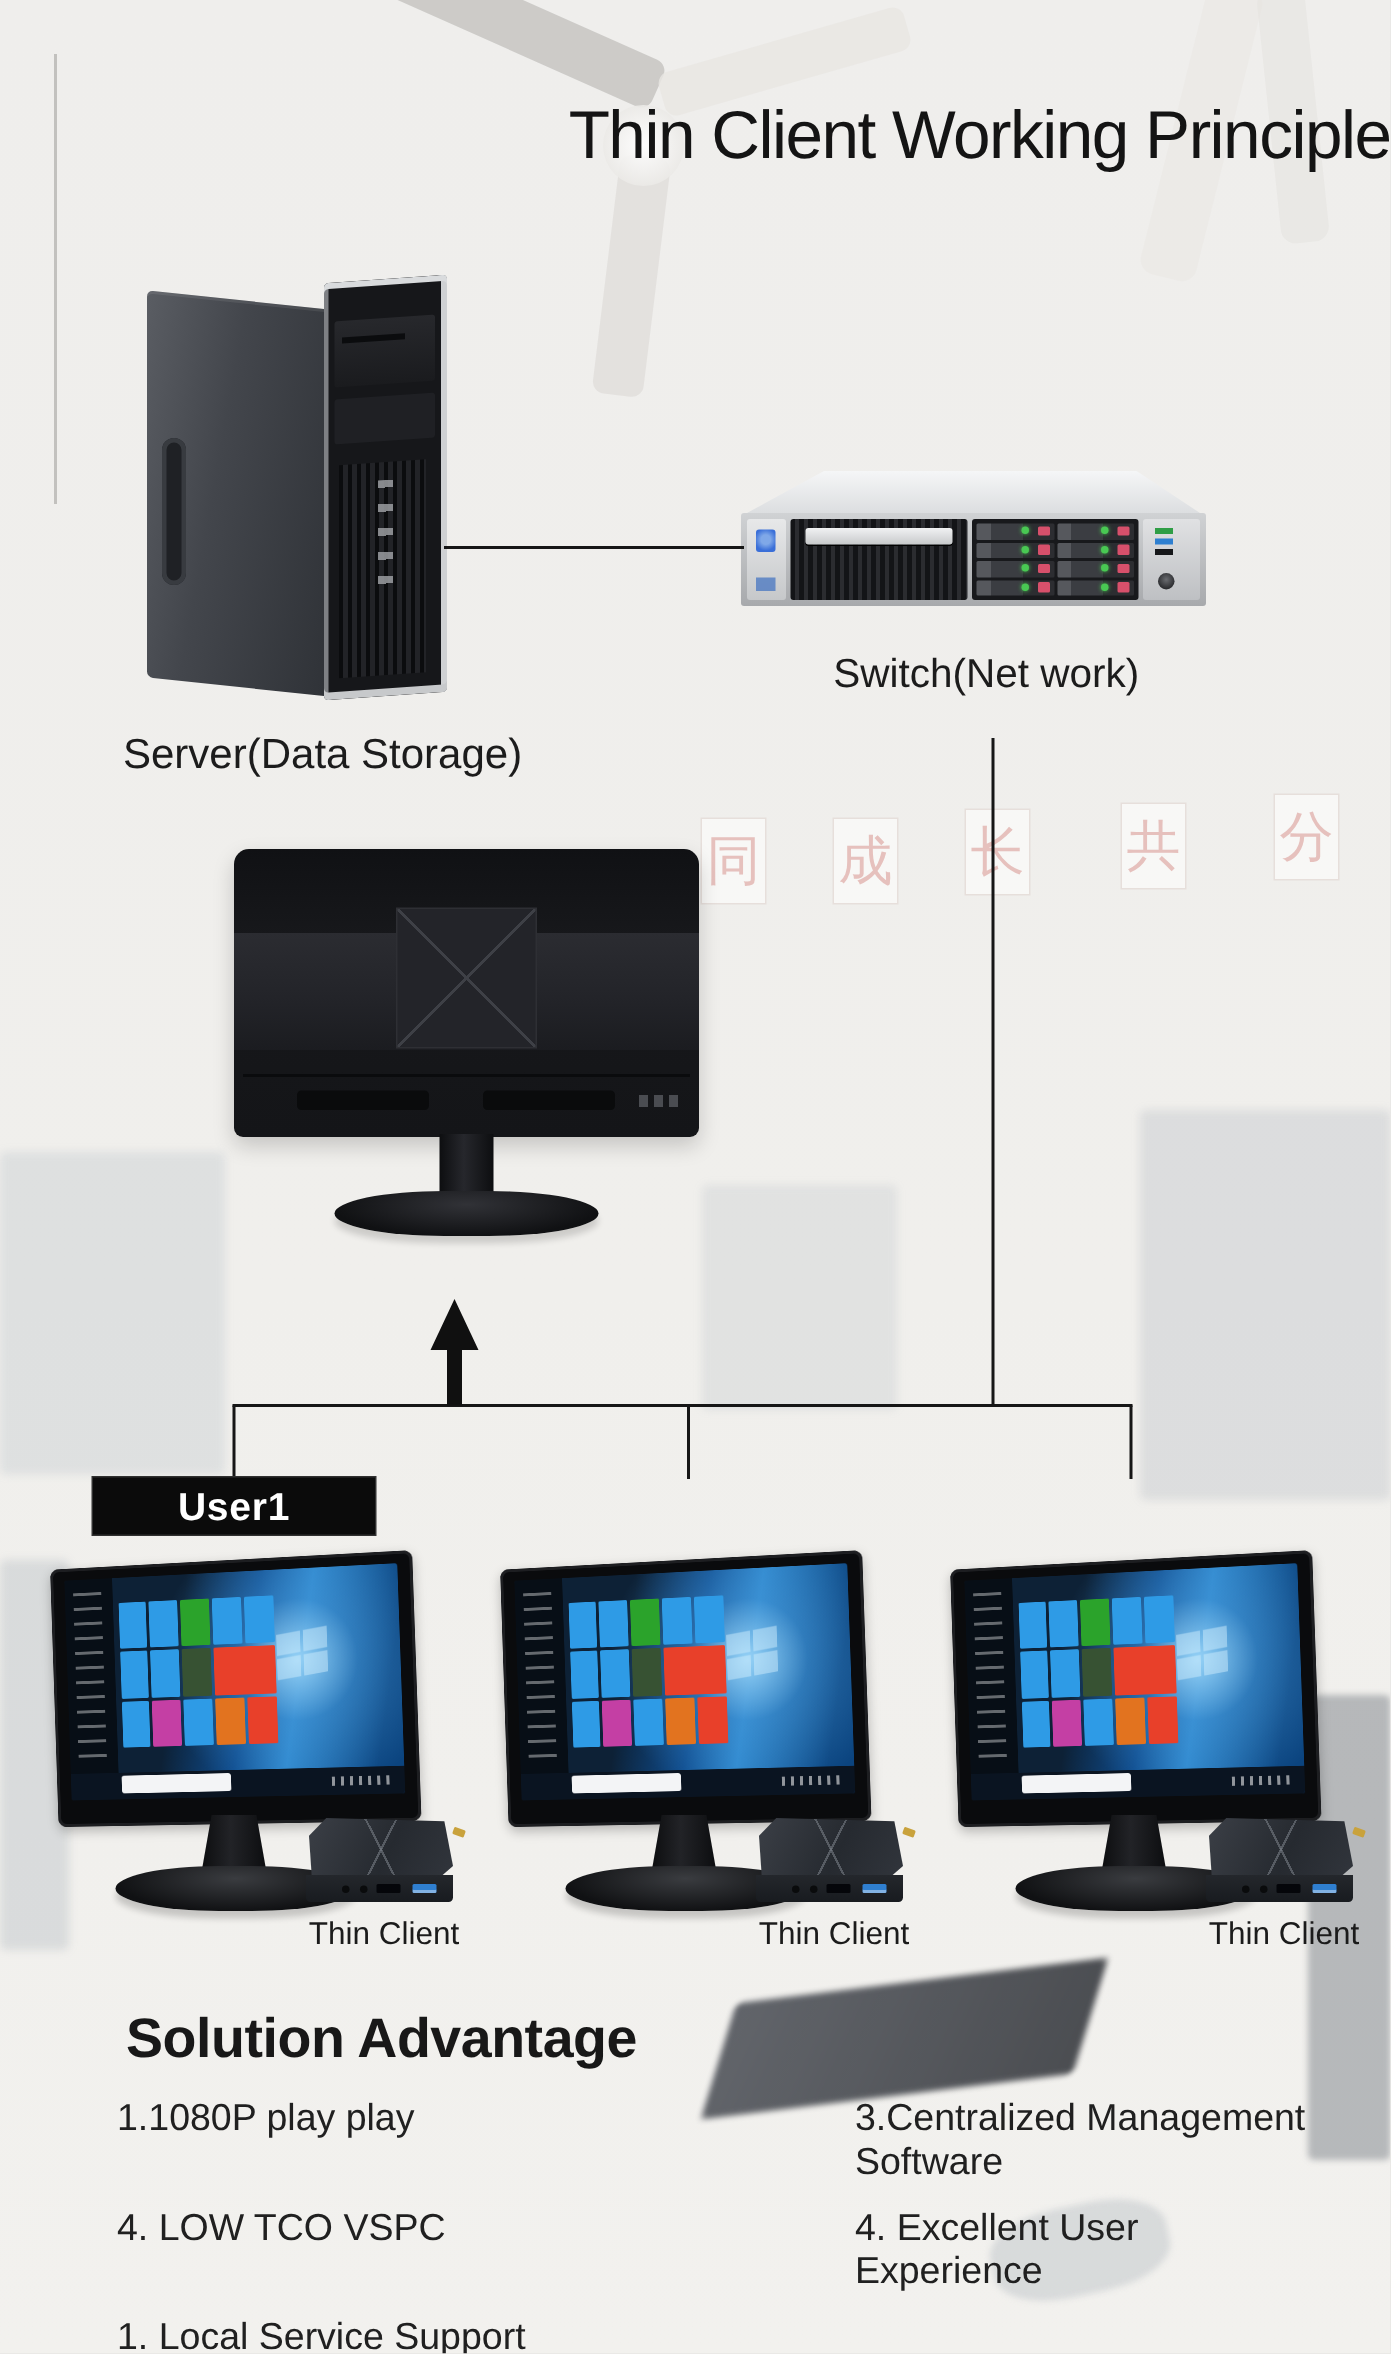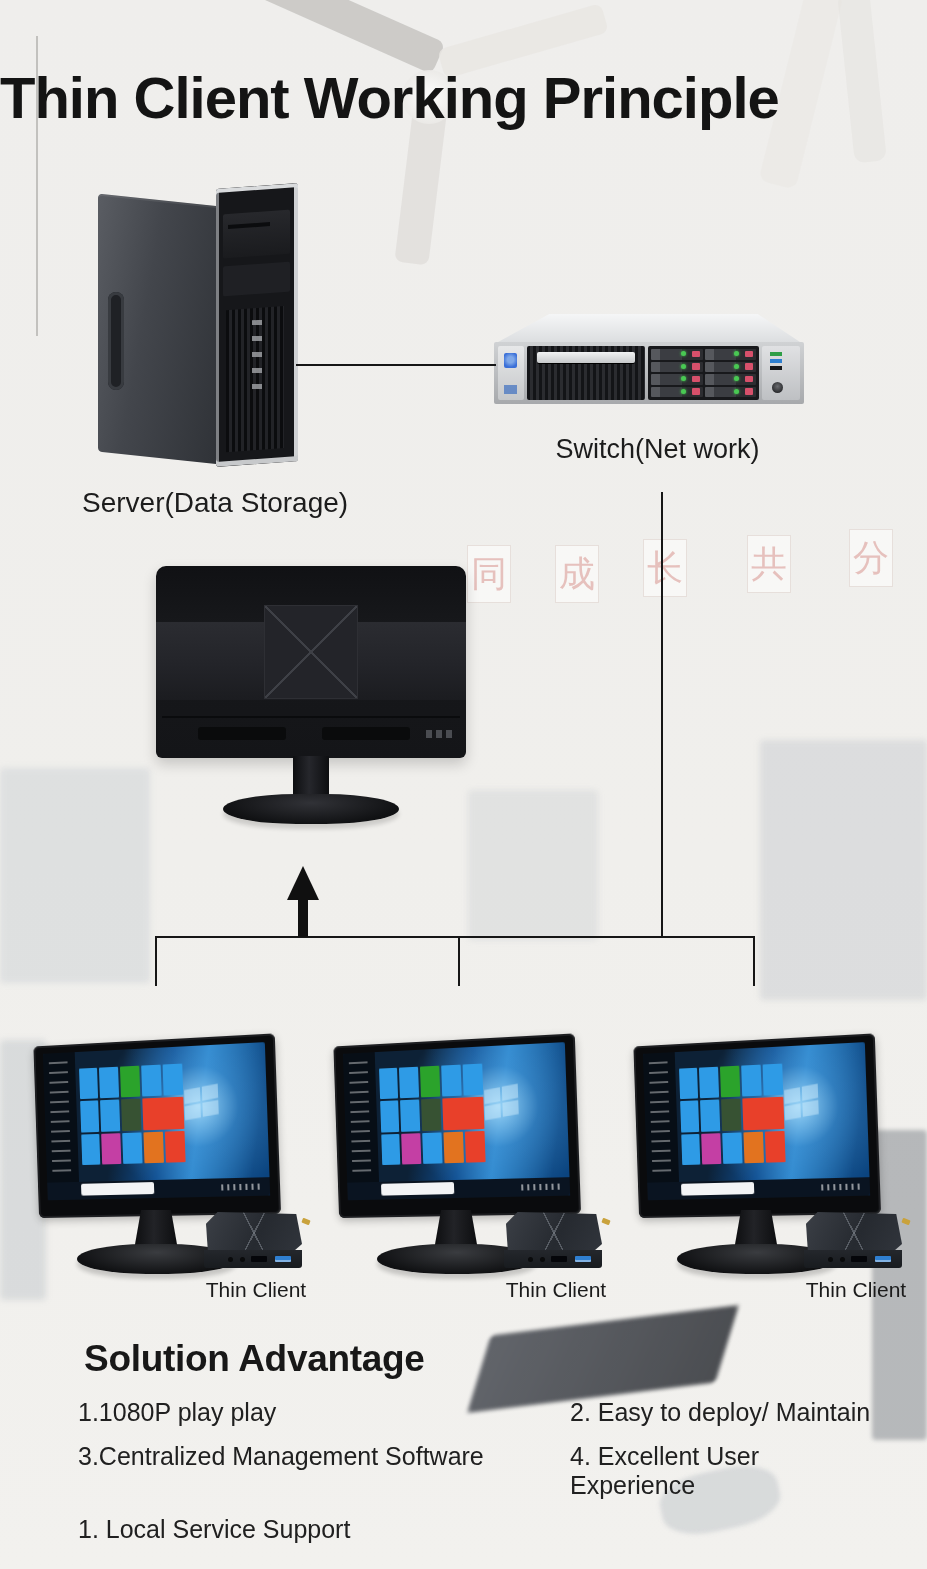--- a/index.html
+++ b/index.html
@@ -13,22 +13,22 @@
   .ph{position:absolute;pointer-events:none;}
   .blur3{filter:blur(3px);}
   .blur2{filter:blur(2px);}
   .wchar{
     position:absolute;top:546px;width:42px;height:56px;text-align:center;line-height:56px;
     font-size:36px;color:rgba(204,116,110,0.42);background:rgba(255,255,255,0.55);
     box-shadow:0 0 0 1px rgba(215,195,190,0.35);
   }
   
   .title{
-    position:absolute;left:0;right:0;top:64px;text-align:left;
-    font-size:58px;font-weight:bold;letter-spacing:-1px;color:#141414;
+    position:absolute;left:0;right:0;top:64px;text-align:right;
+    font-size:45px;font-weight:normal;letter-spacing:-1px;color:#141414;
   }
   .lbl{position:absolute;font-size:27px;color:#1c1c1c;}
   
   .hline,.vline{position:absolute;background:#161616;}
   .hline{height:2px;} .vline{width:2px;}
   .arrow-head{
     position:absolute;width:0;height:0;
     border-left:16px solid transparent;border-right:16px solid transparent;
     border-bottom:34px solid #101010;
   }
@@ -231,20 +231,21 @@
 
   <div class="hline" style="left:296px;top:364px;width:200px;"></div>
   <div class="vline" style="left:661px;top:492px;height:445px;"></div>
   <div class="hline" style="left:155px;top:936px;width:600px;"></div>
   <div class="vline" style="left:155px;top:937px;height:49px;"></div>
   <div class="vline" style="left:458px;top:937px;height:49px;"></div>
   <div class="vline" style="left:753px;top:937px;height:49px;"></div>
   <div class="arrow-head" style="left:287px;top:866px;"></div>
   <div class="arrow-stem" style="left:298px;top:898px;height:39px;"></div>
 
+  <div class="banner" style="left:62px;">User1</div>
 
   <div class="station" style="left:24px;">
     <div class="fmon">
       <div class="fscreen">
         <div class="beam"></div>
         <div class="winlogo">
           <div class="pane"></div>
             <div class="pane"></div>
             <div class="pane"></div>
             <div class="pane"></div>
@@ -364,19 +365,19 @@
         <div class="tc-usb"></div>
       </div>
       <div class="tc-ant"></div>
     </div>
     <div class="tc-label">Thin Client</div>
   </div>
 
   <div class="sol-head">Solution Advantage</div>
   <div class="sol-list">
     <div class="sol-item">1.1080P play play</div>
-    <div class="sol-item">2. Easy to deploy/ Maintain</div>
     <div class="sol-item">3.Centralized Management Software</div>
+    <div class="sol-item">4. LOW TCO VSPC</div>
     <div class="sol-item">4. Excellent User Experience</div>
     <div class="sol-item">1. Local Service Support</div>
   </div>
 
 </div>
 
 </body></html>

